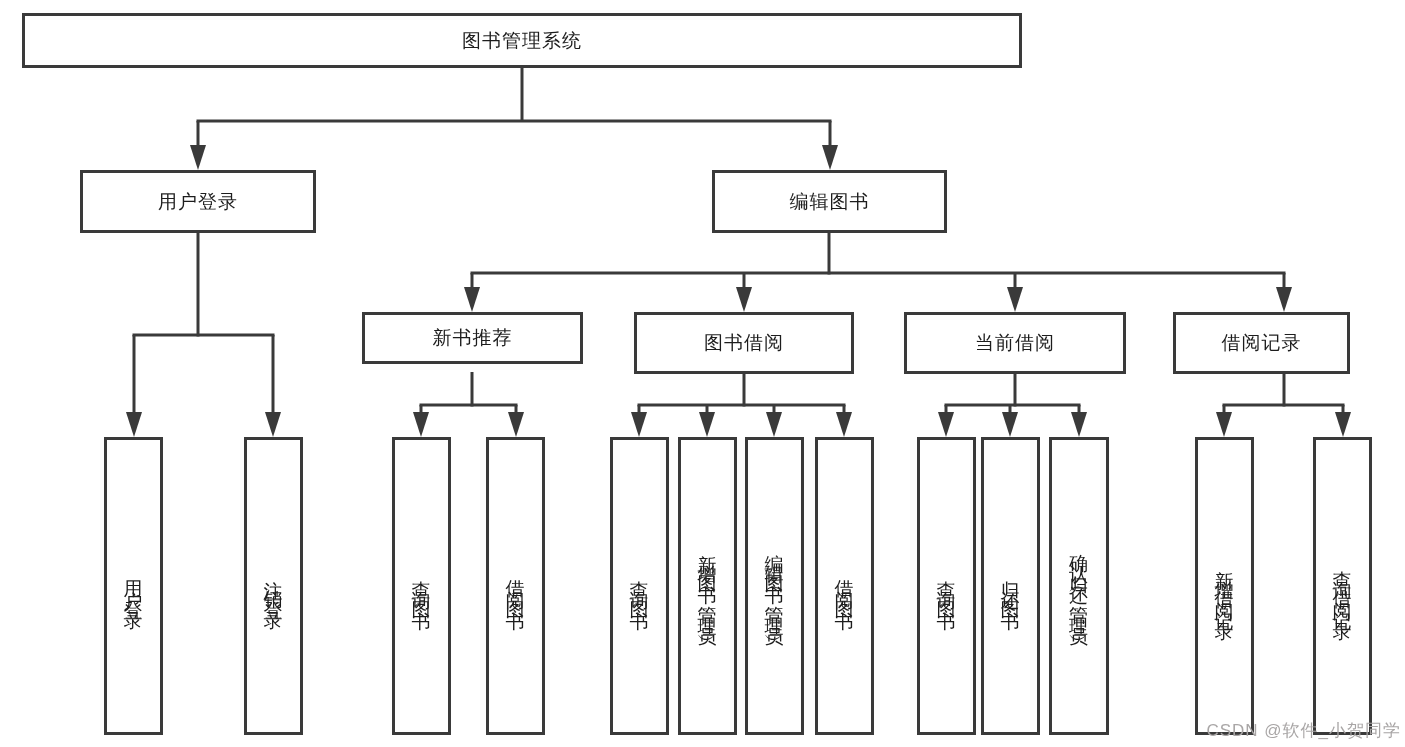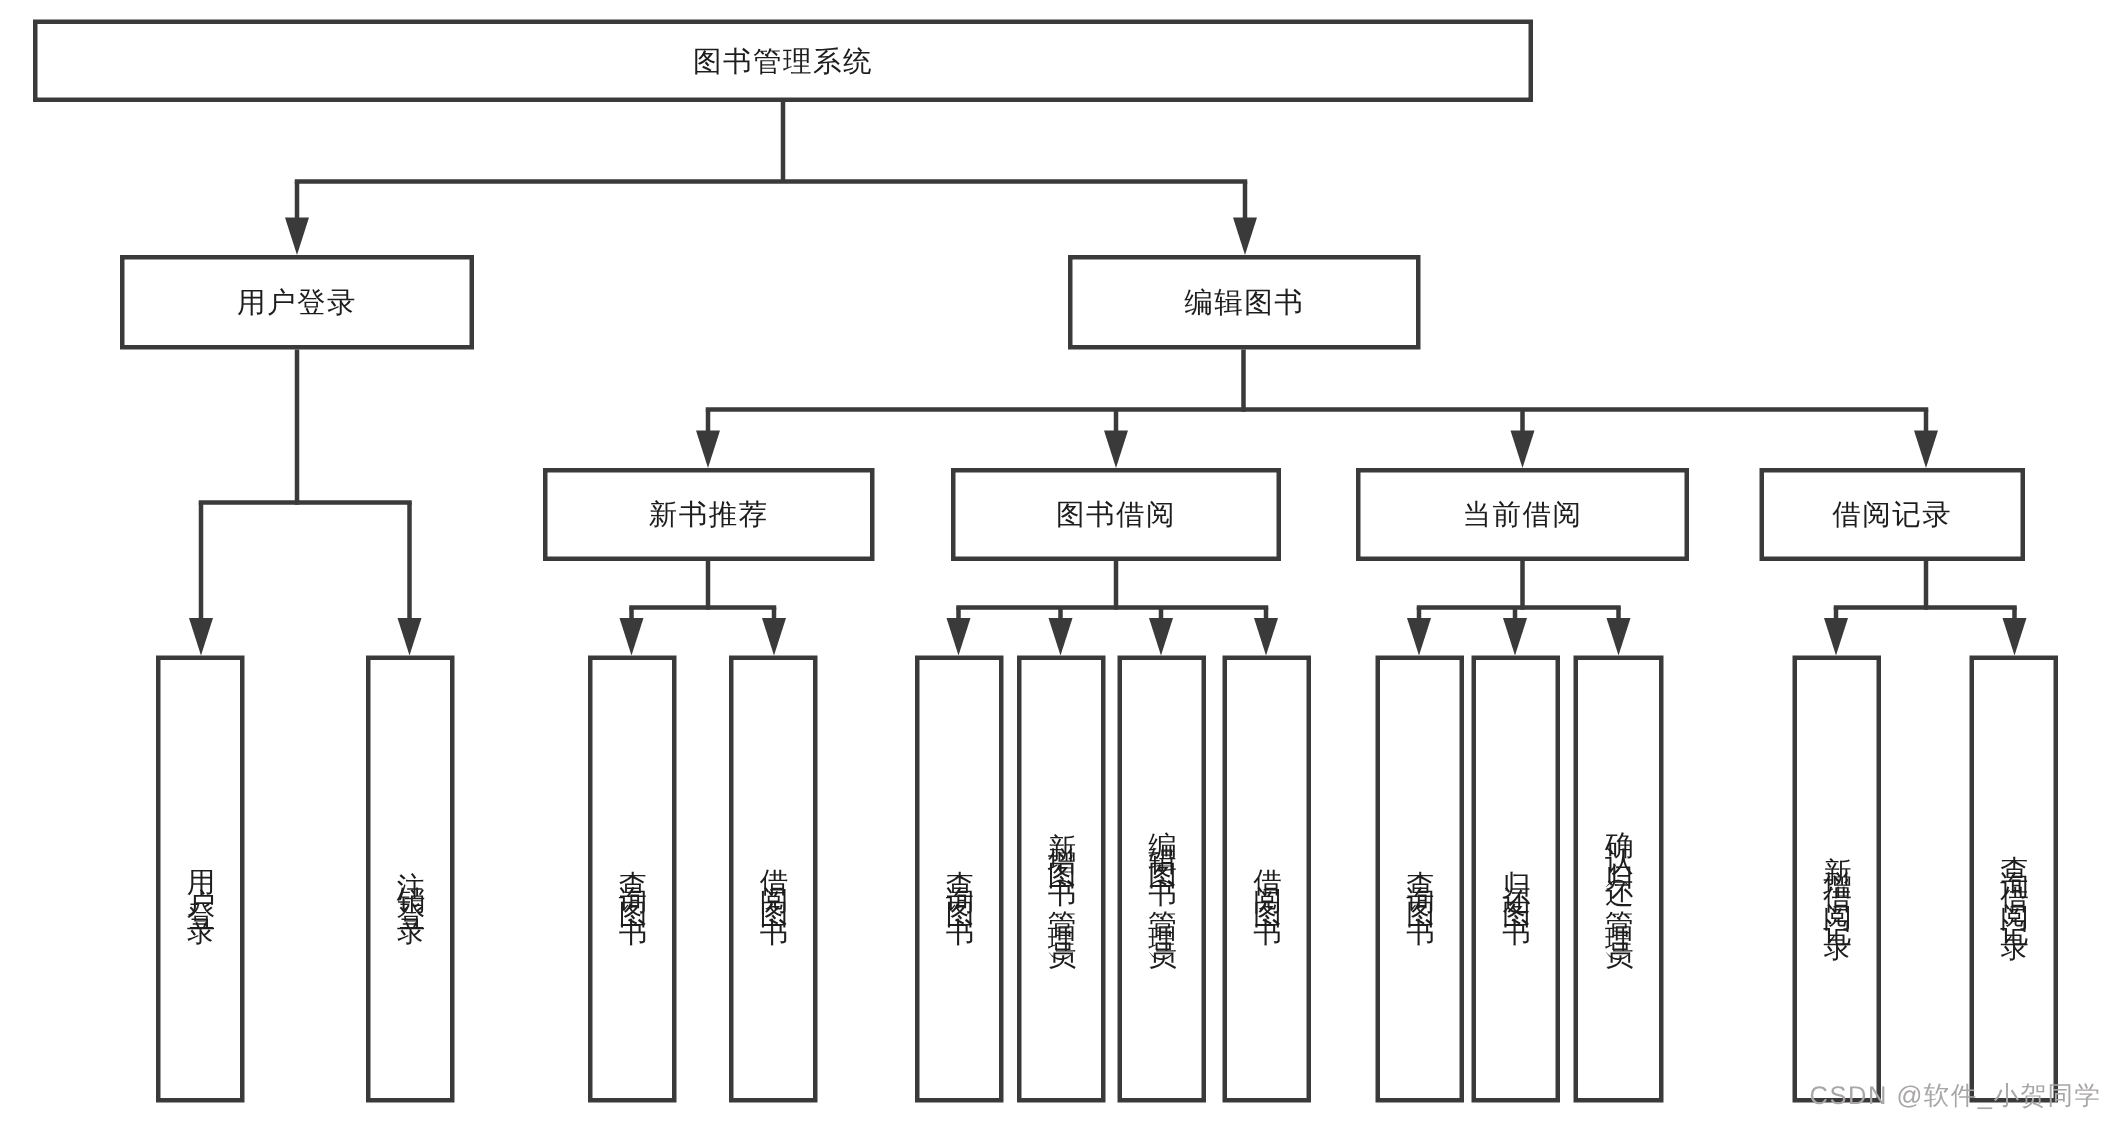--- a/index.html
+++ b/index.html
@@ -118,21 +118,21 @@
       <polygon points="1216,412 1232,412 1224,437"></polygon>
       <polygon points="1335,412 1351,412 1343,437"></polygon>
     </g>
   </svg>
 
   <div class="node" style="left:22px; top:13px; width:1000px; height:55px;">图书管理系统</div>
 
   <div class="node" style="left:80px; top:170px; width:236px; height:63px;">用户登录</div>
   <div class="node" style="left:712px; top:170px; width:235px; height:63px;">编辑图书</div>
 
-  <div class="node" style="left:362px; top:312px; width:221px; height:62px;">新书推荐</div>
+  <div class="node" style="left:362px; top:312px; width:221px; height:52px;">新书推荐</div>
   <div class="node" style="left:904px; top:312px; width:222px; height:62px;">当前借阅</div>
   <div class="node" style="left:634px; top:312px; width:220px; height:62px;">图书借阅</div>
   <div class="node" style="left:1173px; top:312px; width:177px; height:62px;">借阅记录</div>
 
   <div class="node leaf" style="left:104px; top:437px; width:59px; height:298px;">用户登录</div>
   <div class="node leaf" style="left:244px; top:437px; width:59px; height:298px;">注销登录</div>
 
   <div class="node leaf" style="left:392px; top:437px; width:59px; height:298px;">查询图书</div>
   <div class="node leaf" style="left:486px; top:437px; width:59px; height:298px;">借阅图书</div>
 

